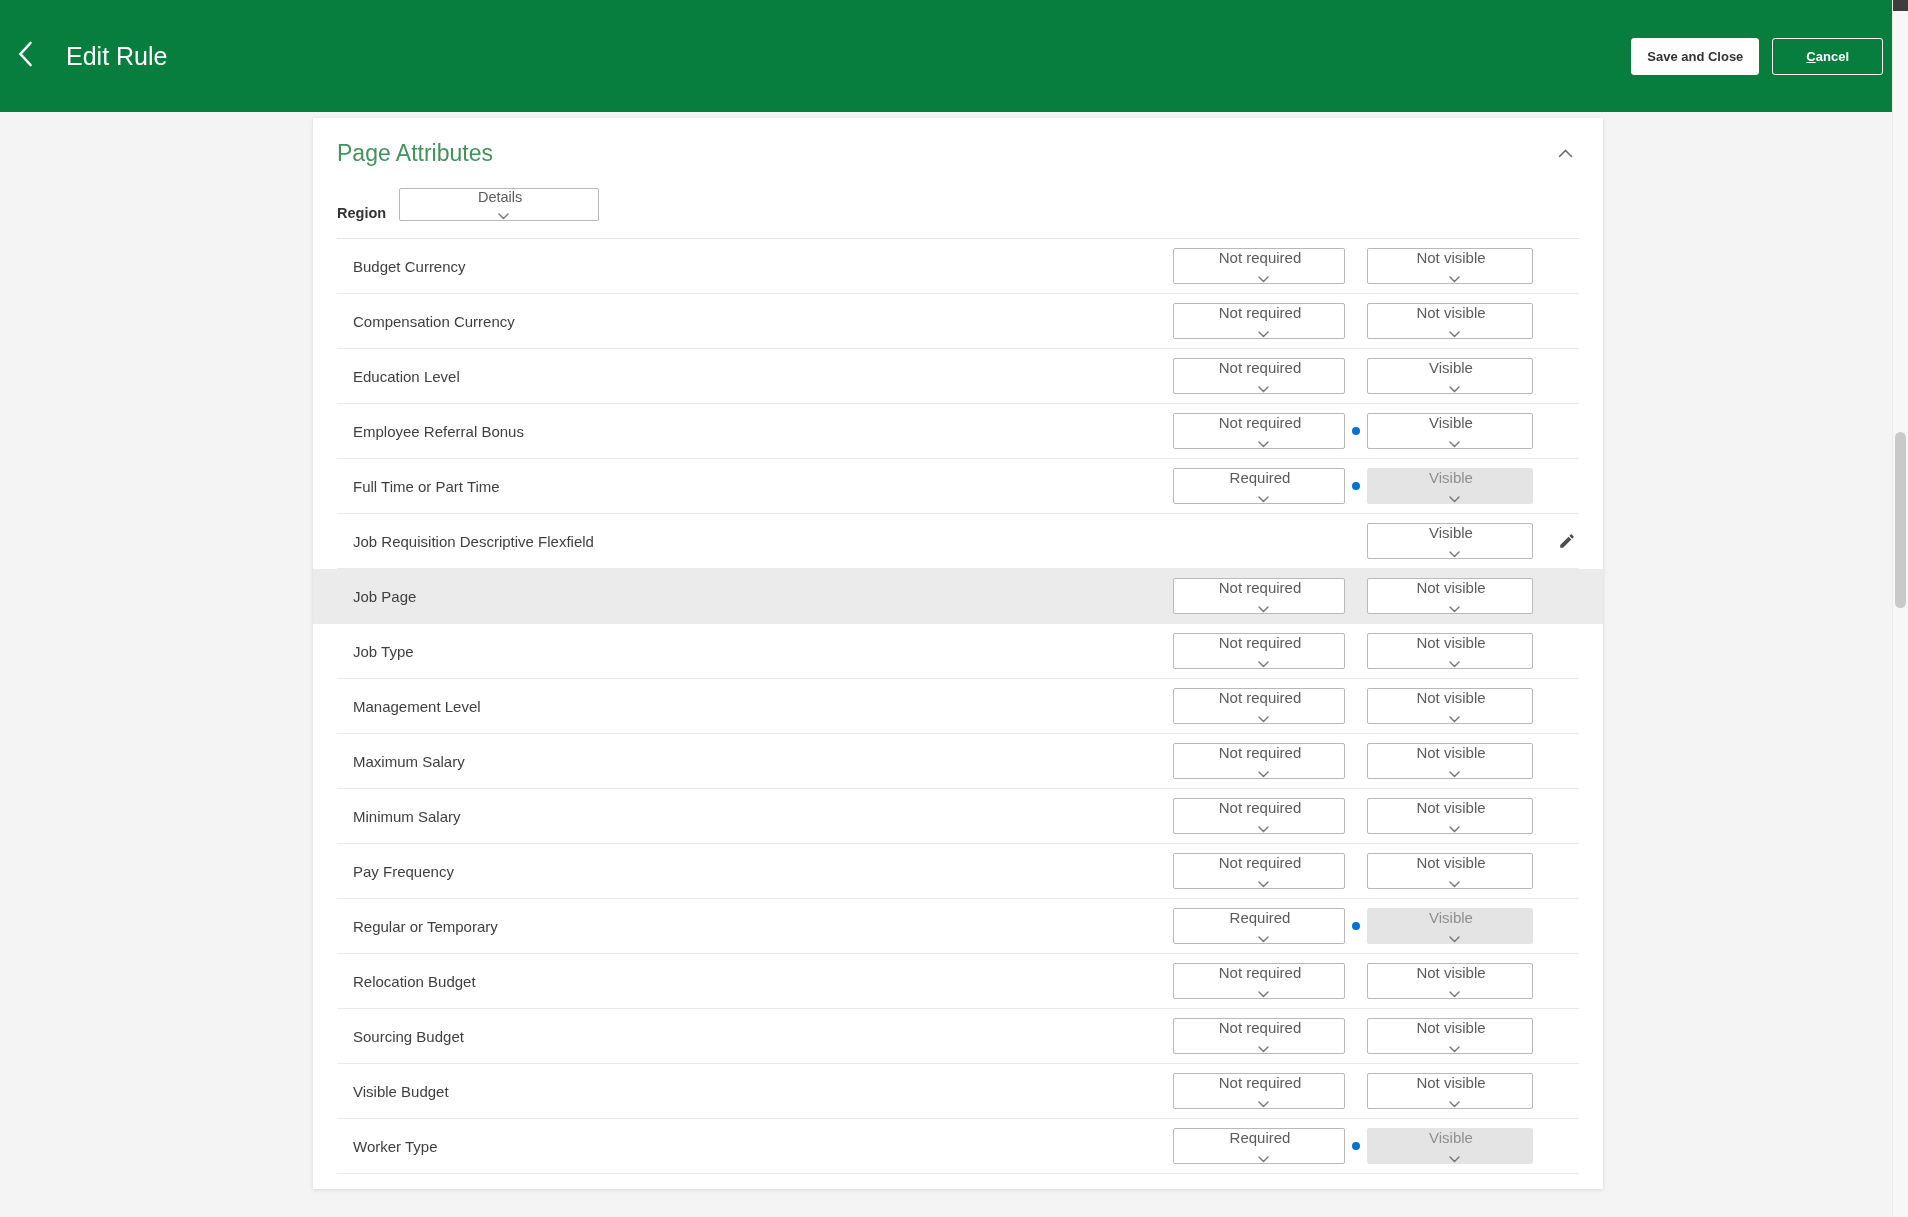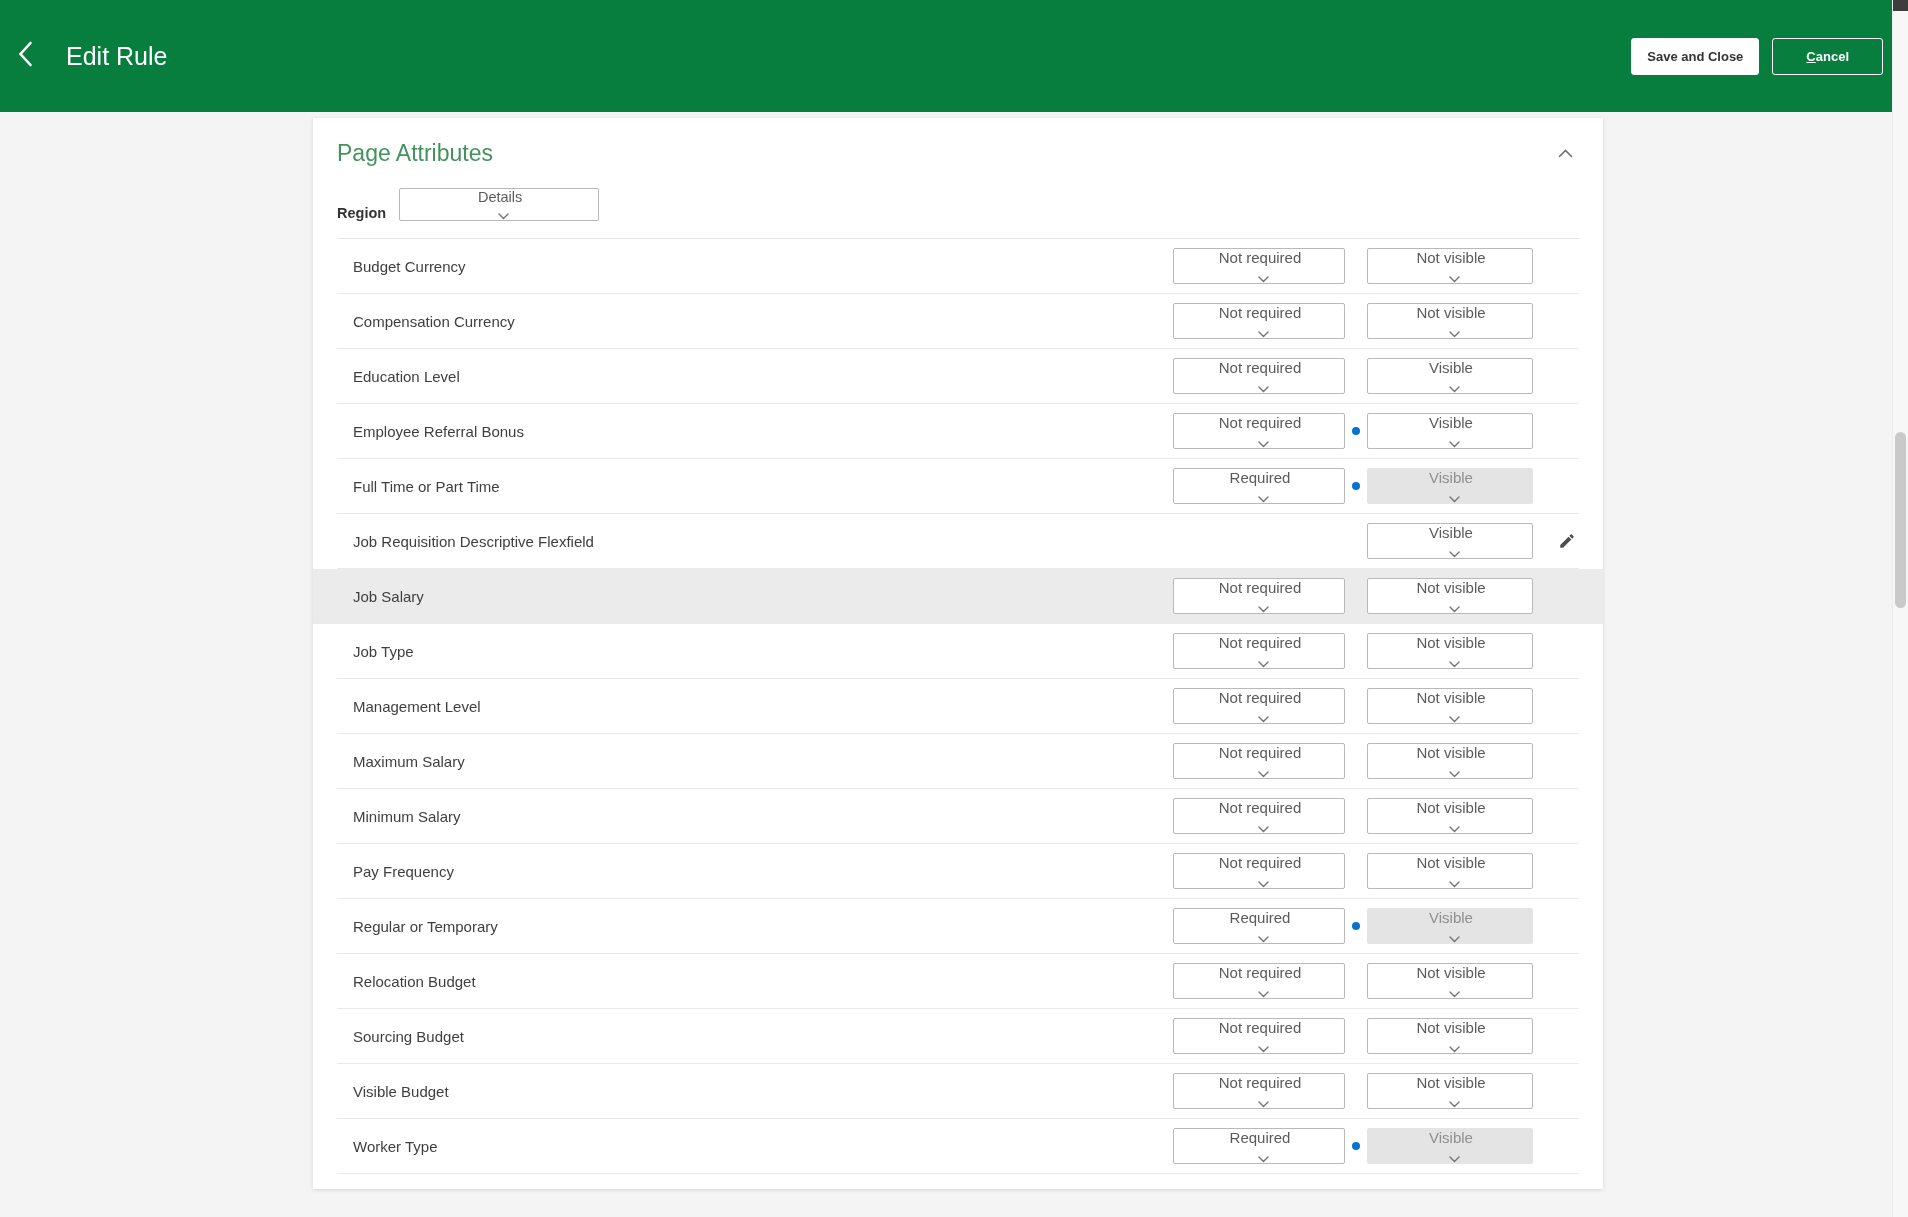--- a/index.html
+++ b/index.html
@@ -400,21 +400,21 @@
     </div>
     <span class="pencilcell">
       <span class="pencil">
         <svg width="18" height="18" viewBox="0 0 24 24">
                 <path d="M3 17.25V21h3.75L17.81 9.94l-3.75-3.75L3 17.25zM20.71 7.04a1 1 0 0 0 0-1.41l-2.34-2.34a1 1 0 0 0-1.41 0l-1.83 1.83 3.75 3.75 1.83-1.83z" fill="#4e4e4e"></path>
               </svg>
       </span>
     </span>
   </div>
         <div class="attr-row highlighted">
-    <span class="row-label">Job Salary</span>
+    <span class="row-label">Job Page</span>
     <div class="select req">
       <span class="select-value">Not required</span>
       <span class="caret">
         <svg width="11" height="7" viewBox="0 0 11 7">
                 <path d="M1 1 L5.5 5.5 L10 1" fill="none" stroke="#757575" stroke-width="1.4" stroke-linecap="round"></path>
               </svg>
       </span>
     </div>
     <span class="dotcell">
       <span class="dot invisible"></span>

